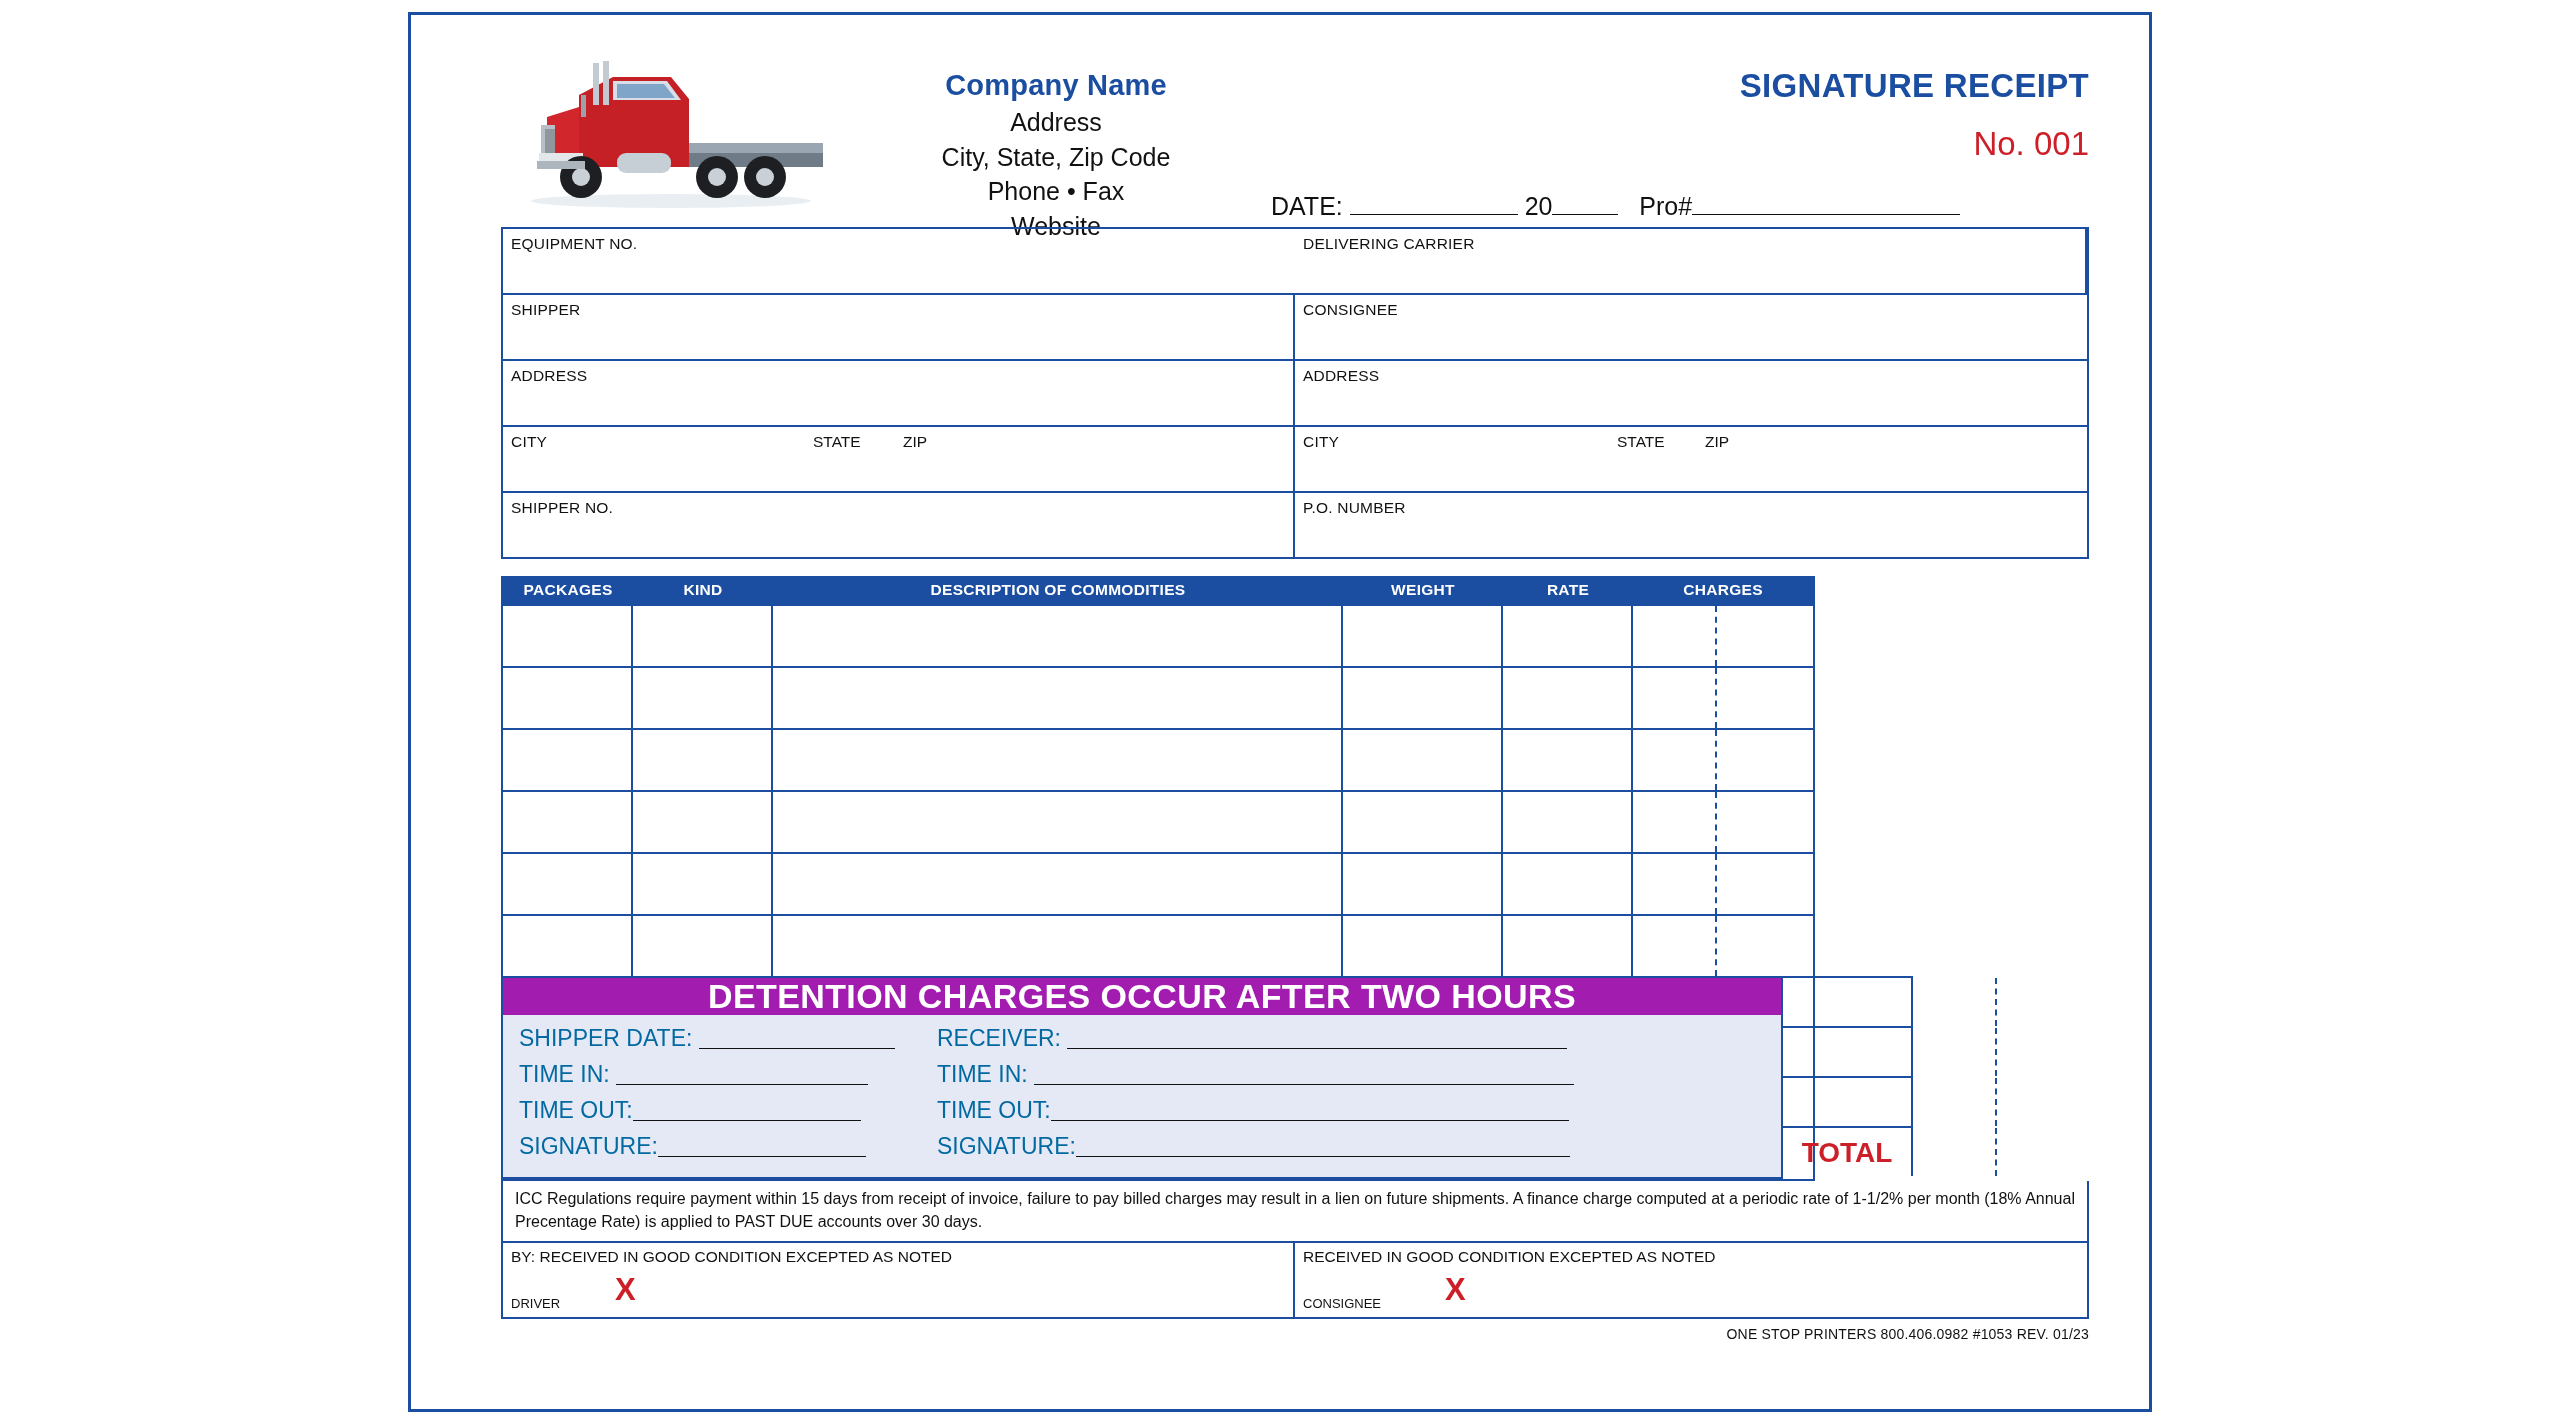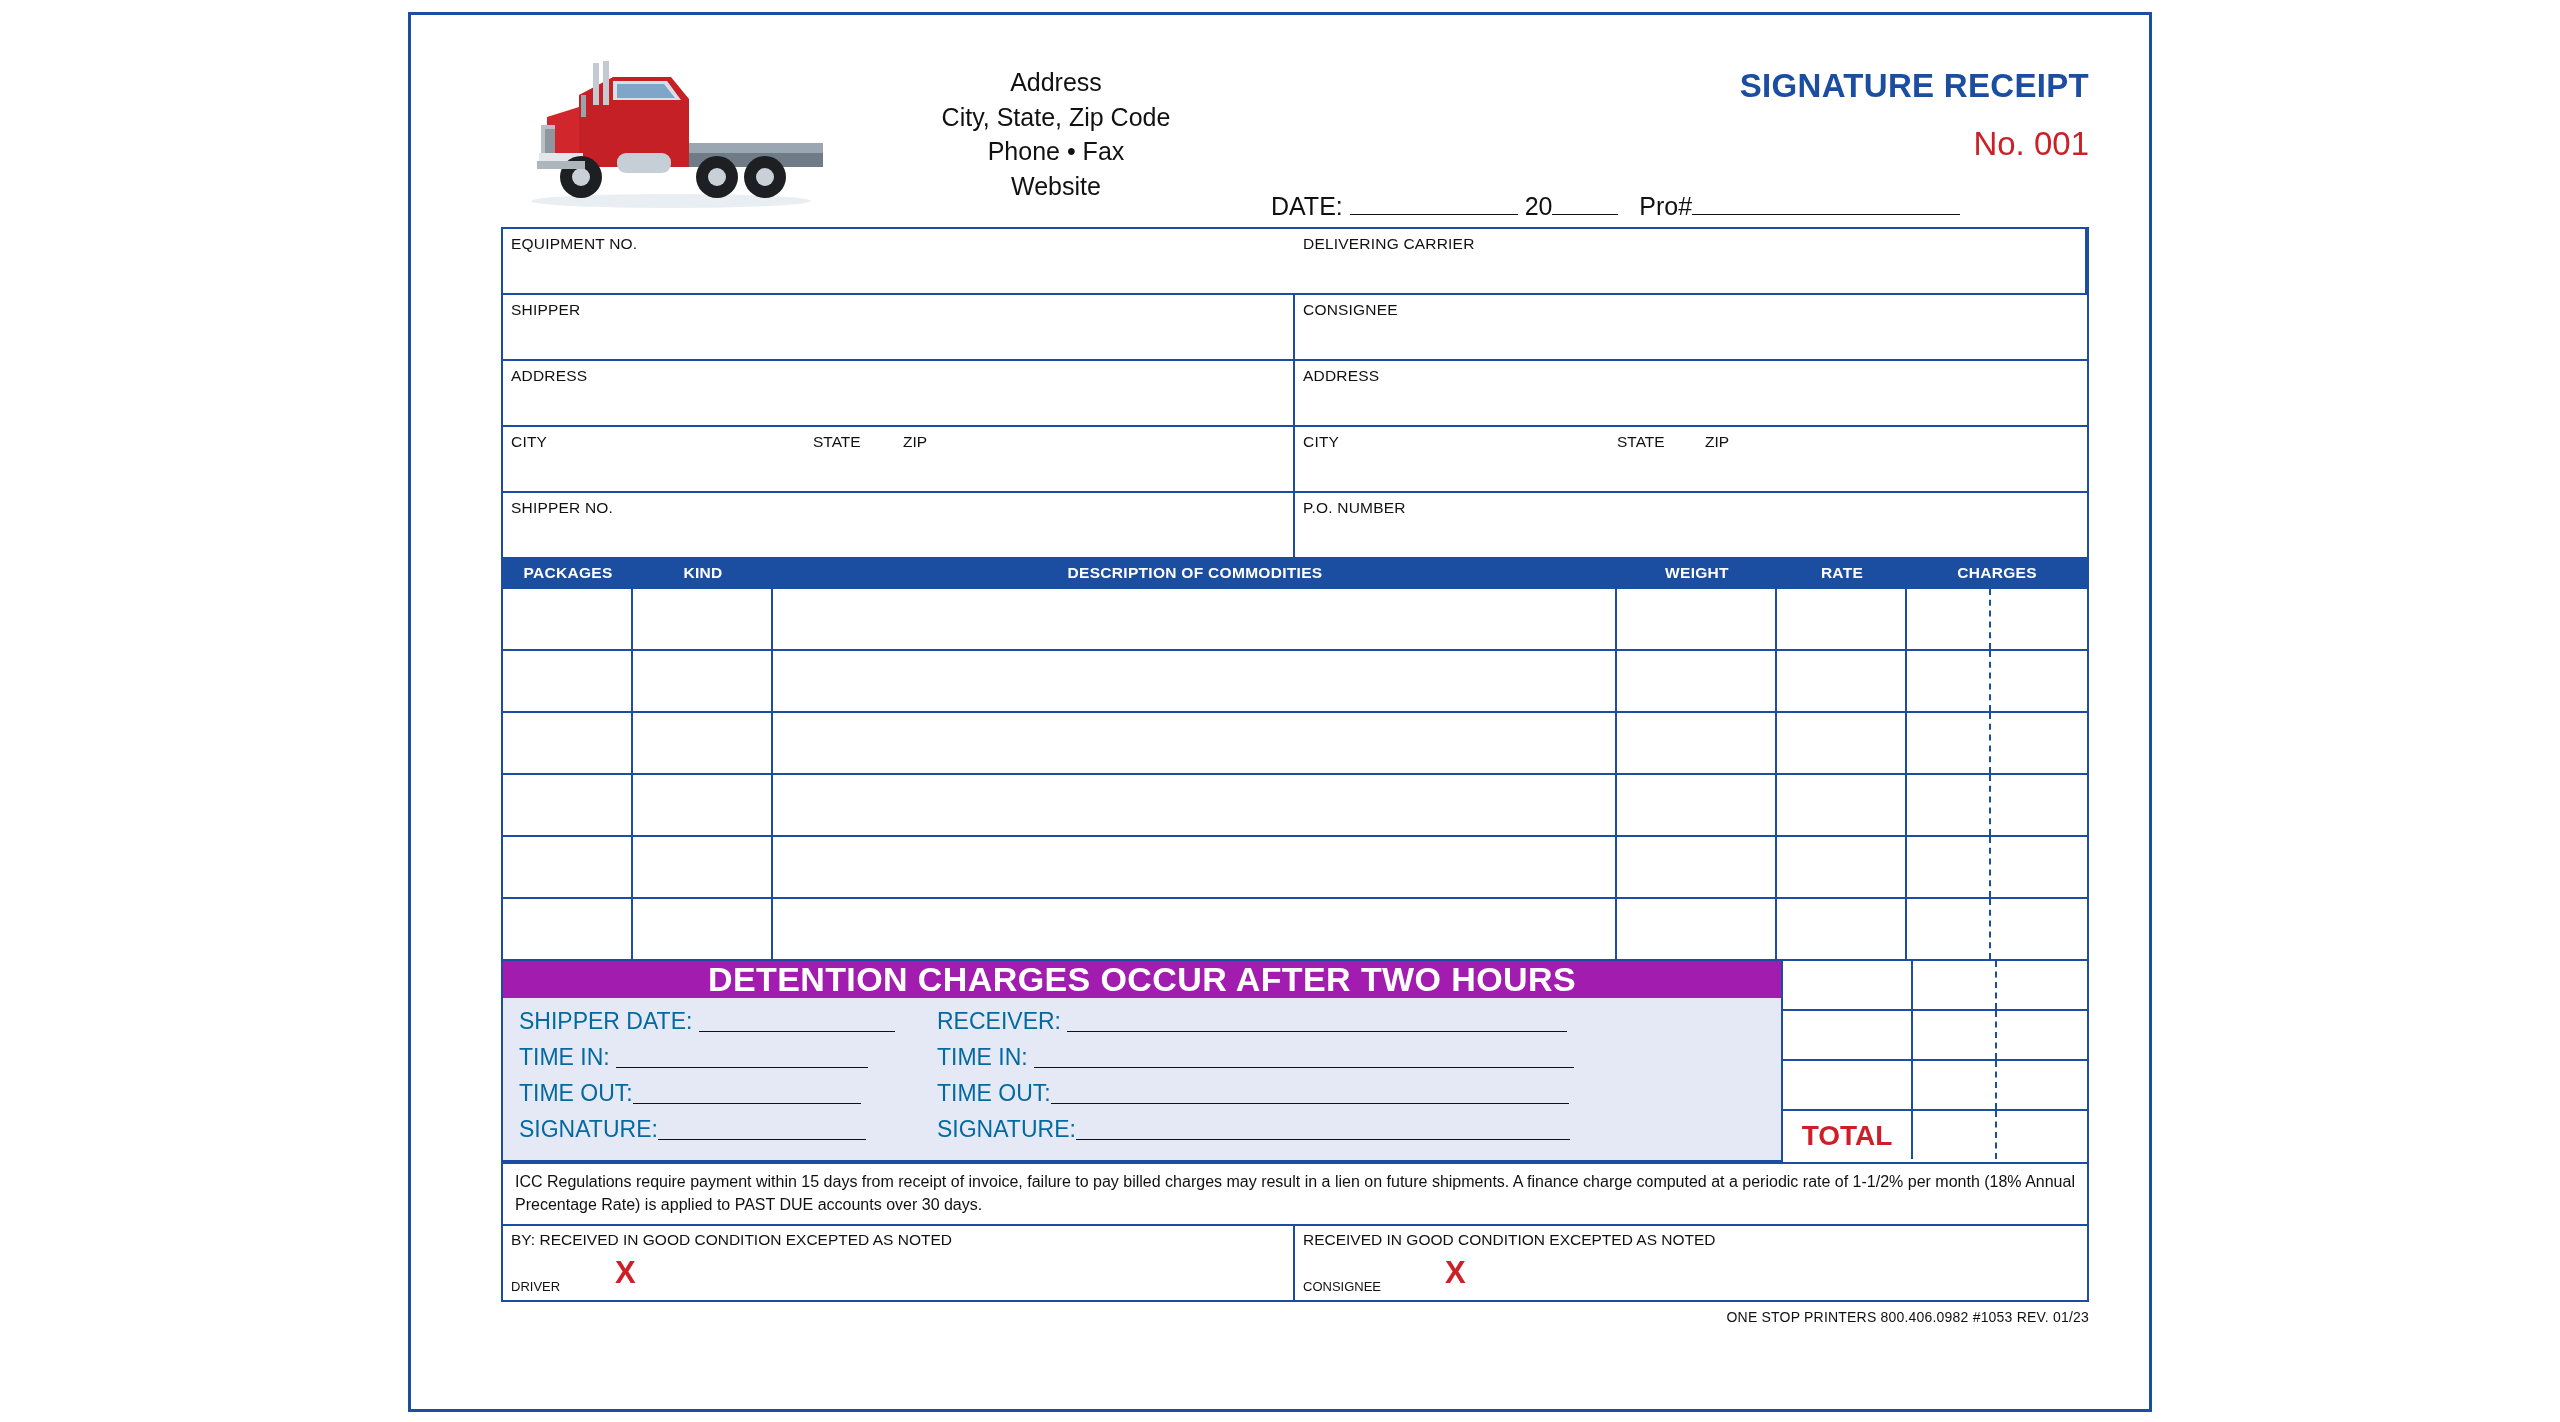--- a/index.html
+++ b/index.html
@@ -124,24 +124,25 @@
   .sub-lbl {
     position: absolute;
     font-size: 15.5px;
     color: #111111;
     top: 6px;
   }
 
   
   .table-wrap {
     position: relative;
-    width: 1588px;
+    width: 1314px;
     border: 2px solid #1b4ea1;
     border-top: none;
     box-sizing: border-box;
+    margin-top: 17px;
   }
   .thead {
     display: flex;
     background: #1b4ea1;
     color: #ffffff;
     height: 28px;
     align-items: center;
     font-size: 15.5px;
     font-weight: bold;
     letter-spacing: .3px;
@@ -353,20 +354,21 @@
             <circle cx="196" cy="122" r="21" fill="#1d1f22"></circle>
             <circle cx="196" cy="122" r="9" fill="#c9d0d7"></circle>
             <circle cx="244" cy="122" r="21" fill="#1d1f22"></circle>
             <circle cx="244" cy="122" r="9" fill="#c9d0d7"></circle>
 
             <rect x="16" y="106" width="48" height="8" fill="#aeb6bd"></rect>
           </svg>
         </div>
 
         <div class="company-block">
+          <div class="company-name">Company Name</div>
           <div class="company-line">Address</div>
           <div class="company-line">City, State, Zip Code</div>
           <div class="company-line">Phone • Fax</div>
           <div class="company-line">Website</div>
         </div>
 
         <div class="delivery-receipt">SIGNATURE RECEIPT</div>
         <div class="receipt-no">No. 001</div>
 
         <div class="date-row">

